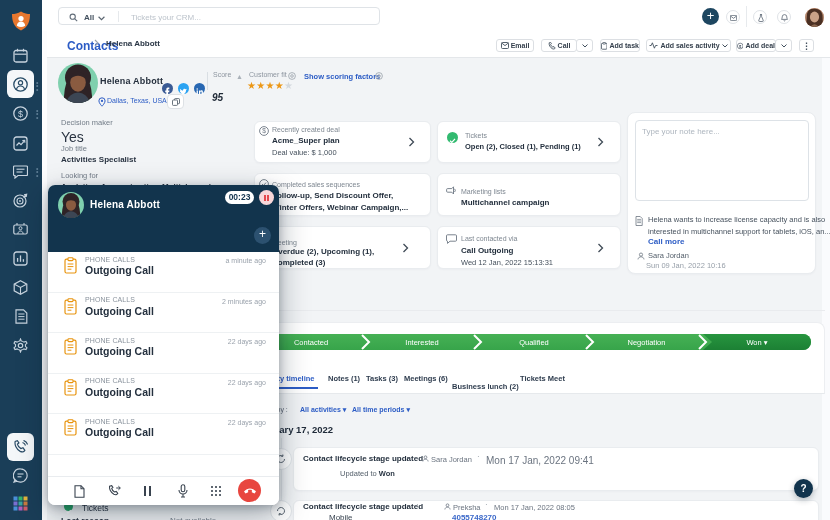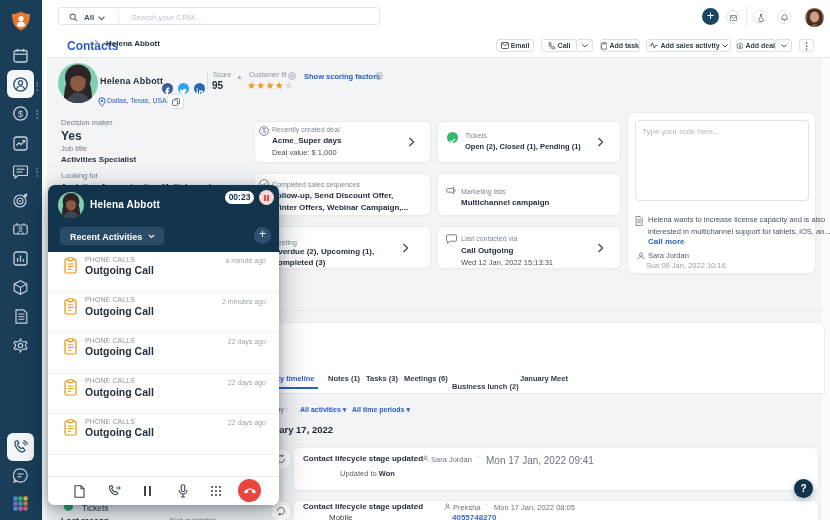--- a/index.html
+++ b/index.html
@@ -36,21 +36,21 @@
     <div class="abs" id="searchbox">
       <svg class="abs" style="left:10px;top:4.5px" width="9" height="9" viewBox="0 0 9 9">
           <circle cx="3.7" cy="3.7" r="2.6" fill="none" stroke="#626d79" stroke-width="1.1"></circle>
           <line x1="5.8" y1="5.8" x2="8.2" y2="8.2" stroke="#626d79" stroke-width="1.1"></line>
         </svg>
       <span class="abs" style="left:25px;top:4.5px;font-size:8px;color:#42505e;font-weight:bold;">All</span>
       <svg class="abs" style="left:39px;top:7.5px" width="7" height="5" viewBox="0 0 6 4">
           <path d="M0.5 0.5 L3 3 L5.5 0.5" fill="none" stroke="#5a6570" stroke-width="1"></path>
         </svg>
       <div class="abs" style="left:59px;top:3px;width:1px;height:11px;background:#e6e9ec;"></div>
-      <span class="abs" style="left:72px;top:4.5px;font-size:8px;color:#bcc3cb;">Search your CRM...</span>
+      <span class="abs" style="left:72px;top:4.5px;font-size:8px;color:#bcc3cb;">Tickets your CRM...</span>
     </div>
     <div class="abs" style="left:661px;top:8px;width:17px;height:17px;border-radius:50%;background:#1d4660;color:#fff;font-size:13px;line-height:15px;text-align:center;">+</div>
     <div class="abs" style="left:685px;top:10px;width:14px;height:14px;border-radius:50%;border:1px solid #dfe3e7;">
       <svg class="abs" style="left:2.5px;top:3.5px" width="7" height="6" viewBox="0 0 7 6">
           <rect x="0.4" y="0.4" width="6.2" height="5.2" rx="0.8" fill="none" stroke="#5a6673" stroke-width="0.8"></rect>
           <path d="M0.5 1 L3.5 3.3 L6.5 1" fill="none" stroke="#5a6673" stroke-width="0.8"></path>
         </svg>
     </div>
     <div class="abs" style="left:705px;top:6px;width:1px;height:21px;background:#e7eaed;"></div>
     <div class="abs" style="left:712px;top:10px;width:14px;height:14px;border-radius:50%;border:1px solid #dfe3e7;">
@@ -249,53 +249,53 @@
   <div class="abs" style="left:107px;top:97px;font-size:7px;color:#2c5cc5;">Dallas, Texas, USA</div>
   <div class="abs" style="left:167px;top:94px;width:17px;height:15px;border:1px solid #dde1e5;border-radius:4px;background:#fff;">
     <svg class="abs" style="left:4px;top:3px" width="8" height="8" viewBox="0 0 8 8">
         <rect x="0.5" y="2" width="5" height="5.4" rx="0.8" fill="none" stroke="#5a6570" stroke-width="0.9"></rect>
         <path d="M2.5 2 V1.3 A0.7 0.7 0 0 1 3.2 0.6 H6.8 A0.7 0.7 0 0 1 7.5 1.3 V5 A0.7 0.7 0 0 1 6.8 5.7 H5.6" fill="none" stroke="#5a6570" stroke-width="0.9"></path>
       </svg>
   </div>
   <div class="abs" style="left:207px;top:72px;width:1px;height:18px;background:#d9dee3;"></div>
   <div class="abs" style="left:213px;top:71px;font-size:7px;color:#8d959f;">Score</div>
   <div class="abs" style="left:236px;top:73px;font-size:7px;color:#aab1b9;">▲</div>
-  <div class="abs" style="left:212px;top:80px;font-size:10px;font-weight:bold;color:#212b38;">95</div>
+  <div class="abs" style="left:212px;top:92px;font-size:10px;font-weight:bold;color:#212b38;font-style:italic;">95</div>
   <div class="abs" style="left:249px;top:71px;font-size:7px;color:#8d959f;">Customer fit</div>
   <svg class="abs" style="left:288px;top:72px" width="8" height="8" viewBox="0 0 8 8">
       <circle cx="4" cy="4" r="3.4" fill="none" stroke="#99a1aa" stroke-width="0.8"></circle>
       <circle cx="4" cy="4" r="1.3" fill="none" stroke="#99a1aa" stroke-width="0.8"></circle>
     </svg>
   <div class="abs" style="left:247px;top:80px;font-size:10px;letter-spacing:0.3px;color:#ec9715;">★★★★<span style="color:#d4d9de;">★</span></div>
   <div class="abs" style="left:304px;top:72px;font-size:7.5px;font-weight:bold;color:#2c5cc5;">Show scoring factors</div>
   <svg class="abs" style="left:375px;top:72px" width="8" height="8" viewBox="0 0 8 8">
       <circle cx="4" cy="4" r="3.4" fill="none" stroke="#99a1aa" stroke-width="0.8"></circle>
       <circle cx="4" cy="4" r="1.3" fill="none" stroke="#99a1aa" stroke-width="0.8"></circle>
     </svg>
 
   <div class="abs" style="left:61px;top:118px;font-size:7.5px;color:#727c87;">Decision maker</div>
-  <div class="abs" style="left:61px;top:129px;font-size:12px;font-weight:bold;color:#2a3442;">Yes</div>
+  <div class="abs" style="left:61px;top:129px;font-size:14px;font-weight:normal;color:#2a3442;">Yes</div>
   <div class="abs" style="left:61px;top:144px;font-size:7.5px;color:#727c87;">Job title</div>
   <div class="abs" style="left:61px;top:155px;font-size:8px;font-weight:bold;color:#2a3442;">Activities Specialist</div>
   <div class="abs" style="left:61px;top:171px;font-size:7.5px;color:#727c87;">Looking for</div>
   <div class="abs" style="left:61px;top:182px;font-size:8px;font-weight:bold;color:#2a3442;">Analytics, Account active, Multichannel</div>
   <div class="abs" style="left:64px;top:502px;width:9px;height:9px;border-radius:50%;background:#28a768;"><svg width="9" height="9" viewBox="0 0 9 9">
         <path d="M2.4 4.6 L4 6.1 L6.7 3.2" fill="none" stroke="#fff" stroke-width="1.1"></path>
       </svg></div>
   <div class="abs" style="left:82px;top:503px;font-size:8.5px;color:#2a3442;">Tickets</div>
   <div class="abs" style="left:61px;top:516px;font-size:8.5px;font-weight:bold;color:#2a3442;">Lost reason</div>
   <div class="abs" style="left:170px;top:516px;font-size:8px;color:#727c87;">Not available</div>
 
   <div class="card" style="left:254px;top:121px;width:177px;height:42px;"></div>
   <svg class="abs" style="left:259px;top:126px" width="10" height="10" viewBox="0 0 10 10">
       <circle cx="5" cy="5" r="4.4" fill="none" stroke="#6c7682" stroke-width="0.9"></circle>
       <text x="5" y="7.4" text-anchor="middle" font-size="6.5" fill="#6c7682" font-family="Liberation Sans">$</text>
     </svg>
   <div class="abs clbl" style="left:272px;top:126px;">Recently created deal</div>
-  <div class="abs cval" style="left:272px;top:136px;">Acme_Super days</div>
+  <div class="abs cval" style="left:272px;top:136px;">Acme_Super plan</div>
   <div class="abs csub" style="left:272px;top:148px;">Deal value: $ 1,000</div>
   <svg class="abs" style="left:408px;top:137px" width="7" height="10" viewBox="0 0 7 10">
       <path d="M1.5 1 L5.5 5 L1.5 9" fill="none" stroke="#3f4a56" stroke-width="1.3"></path>
     </svg>
   <div class="card" style="left:437px;top:121px;width:184px;height:42px;"></div>
   <div class="abs" style="left:447px;top:132px;width:11px;height:11px;border-radius:50%;background:#32ba70;"><svg width="11" height="11" viewBox="0 0 11 11">
         <path d="M3 5.7 L4.8 7.4 L8 3.8" fill="none" stroke="#fff" stroke-width="1.2"></path>
       </svg></div>
   <div class="abs clbl" style="left:465px;top:132px;">Tickets</div>
   <div class="abs cval" style="left:465px;top:142px;font-size:7.5px;">Open (2), Closed (1), Pending (1)</div>
@@ -354,27 +354,47 @@
   <div class="abs" style="left:648px;top:227px;font-size:7.5px;color:#47525e;white-space:nowrap;">interested in multichannel support for tablets, iOS, an...</div>
   <div class="abs" style="left:648px;top:237px;font-size:8px;font-weight:bold;color:#2c5cc5;">Call more</div>
   <svg class="abs" style="left:637px;top:252px" width="8" height="8" viewBox="0 0 8 8">
       <circle cx="4" cy="2.6" r="1.6" fill="none" stroke="#6c7682" stroke-width="0.8"></circle>
       <path d="M1 7.4 C1.3 5.5 2.5 4.8 4 4.8 C5.5 4.8 6.7 5.5 7 7.4" fill="none" stroke="#6c7682" stroke-width="0.8"></path>
     </svg>
   <div class="abs" style="left:648px;top:251px;font-size:7.5px;color:#55606c;">Sara Jordan</div>
   <div class="abs" style="left:646px;top:261px;font-size:7.5px;color:#98a0aa;">Sun 09 Jan, 2022 10:16</div>
 
   <div class="abs" style="left:248px;top:322px;width:577px;height:72px;background:#fff;border:1px solid #eceef1;border-radius:8px 8px 0 0;border-bottom:1px solid #e6e9ec;"></div>
+  <div class="abs" id="pipe" style="left:256px;top:334px;width:555px;height:16px;border-radius:8px;background:linear-gradient(#46b155,#37a44a);overflow:hidden;">
+    <div class="abs" style="left:447px;top:0;width:108px;height:16px;background:linear-gradient(#27953f,#1c8034);clip-path:polygon(0 0,100% 0,100% 100%,0 100%,9px 50%);"></div>
+    <svg class="abs" style="left:104px;top:0" width="12" height="16">
+        <path d="M2 1 L9 8 L2 15" fill="none" stroke="#fff" stroke-width="2"></path>
+      </svg>
+    <svg class="abs" style="left:216px;top:0" width="12" height="16">
+        <path d="M2 1 L9 8 L2 15" fill="none" stroke="#fff" stroke-width="2"></path>
+      </svg>
+    <svg class="abs" style="left:328px;top:0" width="12" height="16">
+        <path d="M2 1 L9 8 L2 15" fill="none" stroke="#fff" stroke-width="2"></path>
+      </svg>
+    <svg class="abs" style="left:441px;top:0" width="12" height="16">
+        <path d="M2 1 L9 8 L2 15" fill="none" stroke="#fff" stroke-width="2"></path>
+      </svg>
+    <div class="abs" style="left:0;top:4px;width:110px;text-align:center;font-size:7.5px;color:#fff;">Contacted</div>
+    <div class="abs" style="left:110px;top:4px;width:112px;text-align:center;font-size:7.5px;color:#fff;">Interested</div>
+    <div class="abs" style="left:222px;top:4px;width:112px;text-align:center;font-size:7.5px;color:#fff;">Qualified</div>
+    <div class="abs" style="left:334px;top:4px;width:113px;text-align:center;font-size:7.5px;color:#fff;">Negotiation</div>
+    <div class="abs" style="left:447px;top:4px;width:108px;text-align:center;font-size:7.5px;color:#fff;">Won ▾</div>
+  </div>
   <div class="abs" style="left:257px;top:374px;font-size:7.5px;font-weight:bold;color:#2c5cc5;">Activity timeline</div>
   <div class="abs" style="left:257px;top:387px;width:61px;height:2px;background:#2c5cc5;"></div>
   <div class="abs" style="left:328px;top:374px;font-size:7.5px;font-weight:bold;color:#2e3c4e;">Notes (1)</div>
   <div class="abs" style="left:366px;top:374px;font-size:7.5px;font-weight:bold;color:#2e3c4e;">Tasks (3)</div>
   <div class="abs" style="left:404px;top:374px;font-size:7.5px;font-weight:bold;color:#2e3c4e;">Meetings (6)</div>
   <div class="abs" style="left:452px;top:382px;font-size:7.5px;font-weight:bold;color:#2e3c4e;">Business lunch (2)</div>
-  <div class="abs" style="left:520px;top:374px;font-size:7.5px;font-weight:bold;color:#2e3c4e;">January Meet</div>
+  <div class="abs" style="left:520px;top:374px;font-size:7.5px;font-weight:bold;color:#2e3c4e;">Tickets Meet</div>
 
   <div class="abs" style="left:259px;top:406px;font-size:7px;color:#5a6470;">Filter by :</div>
   <div class="abs" style="left:300px;top:406px;font-size:7px;font-weight:bold;color:#2c5cc5;">All activities ▾</div>
   <div class="abs" style="left:352px;top:406px;font-size:7px;font-weight:bold;color:#2c5cc5;">All time periods ▾</div>
   <div class="abs" style="left:257px;top:424px;font-size:9.5px;font-weight:bold;color:#212c3a;">January 17, 2022</div>
   <div class="abs" style="left:280.5px;top:438px;width:1px;height:72px;background:#e3e7ea;"></div>
   <div class="abs" style="left:270px;top:448px;width:22px;height:22px;border-radius:50%;background:#fff;border:1px solid #e1e5e9;">
     <svg class="abs" style="left:5px;top:5px" width="10" height="10" viewBox="0 0 10 10">
         <path d="M8.5 5 A3.5 3.5 0 1 1 6.8 2" fill="none" stroke="#5a6570" stroke-width="1"></path>
         <path d="M6.8 0.5 L7 2.2 L5.3 2.5" fill="none" stroke="#5a6570" stroke-width="1"></path>
@@ -420,26 +440,20 @@
           <ellipse cx="20" cy="19.5" rx="7.8" ry="9.2" fill="#8a5b40"></ellipse>
           <path d="M12.2 16.5 A7.8 7.8 0 0 1 27.8 16.5 C24 11.5 16 11.5 12.2 16.5 Z" fill="#2e2326"></path>
           <path d="M7.5 40 Q11.5 29.5 20 29.5 Q28.5 29.5 32.5 40 Z" fill="#3c4654"></path>
         </svg>
     </div>
     <div class="abs" style="left:42px;top:14px;font-size:10px;font-weight:bold;color:#fff;letter-spacing:0.2px;">Helena Abbott</div>
     <div class="abs" style="left:177px;top:6px;width:29px;height:13px;background:#fff;border-radius:7px;text-align:center;font-size:8.5px;font-weight:bold;color:#13344f;line-height:13px;">00:23</div>
     <div class="abs" style="left:211px;top:5px;width:15px;height:15px;border-radius:50%;background:#f8d7d9;">
       <div class="abs" style="left:5px;top:4.5px;width:1.8px;height:6px;background:#e5484d;"></div>
       <div class="abs" style="left:8.2px;top:4.5px;width:1.8px;height:6px;background:#e5484d;"></div>
-    </div>
-    <div class="abs" style="left:12px;top:42px;width:104px;height:18px;background:#2a4c66;border-radius:4px;">
-      <span class="abs" style="left:10px;top:4.5px;font-size:9px;font-weight:bold;color:#fff;">Recent Activities</span>
-      <svg class="abs" style="left:88px;top:7px" width="7" height="5" viewBox="0 0 7 5">
-          <path d="M0.8 0.8 L3.5 3.5 L6.2 0.8" fill="none" stroke="#fff" stroke-width="1.1"></path>
-        </svg>
     </div>
     <div class="abs" style="left:206px;top:42px;width:17px;height:17px;border-radius:50%;background:#2c5170;color:#fff;font-size:12px;line-height:15px;text-align:center;">+</div>
     <div class="abs" id="plist" style="left:0;top:67px;width:231px;height:253px;background:#fff;border-radius:0 0 7px 7px;overflow:hidden;">
       <div class="pitem" style="top:0;">
           <svg class="abs" style="left:16px;top:5px" width="13" height="17" viewBox="0 0 13 17">
             <rect x="1" y="2.2" width="11" height="13.8" rx="1.5" fill="none" stroke="#e8930c" stroke-width="1.2"></rect>
             <rect x="4" y="0.8" width="5" height="2.8" rx="0.8" fill="#fff" stroke="#e8930c" stroke-width="1.1"></rect>
             <line x1="3.6" y1="7" x2="9.4" y2="7" stroke="#e8930c" stroke-width="1"></line>
             <line x1="3.6" y1="9.6" x2="9.4" y2="9.6" stroke="#e8930c" stroke-width="1"></line>
             <line x1="3.6" y1="12.2" x2="7.4" y2="12.2" stroke="#e8930c" stroke-width="1"></line>

